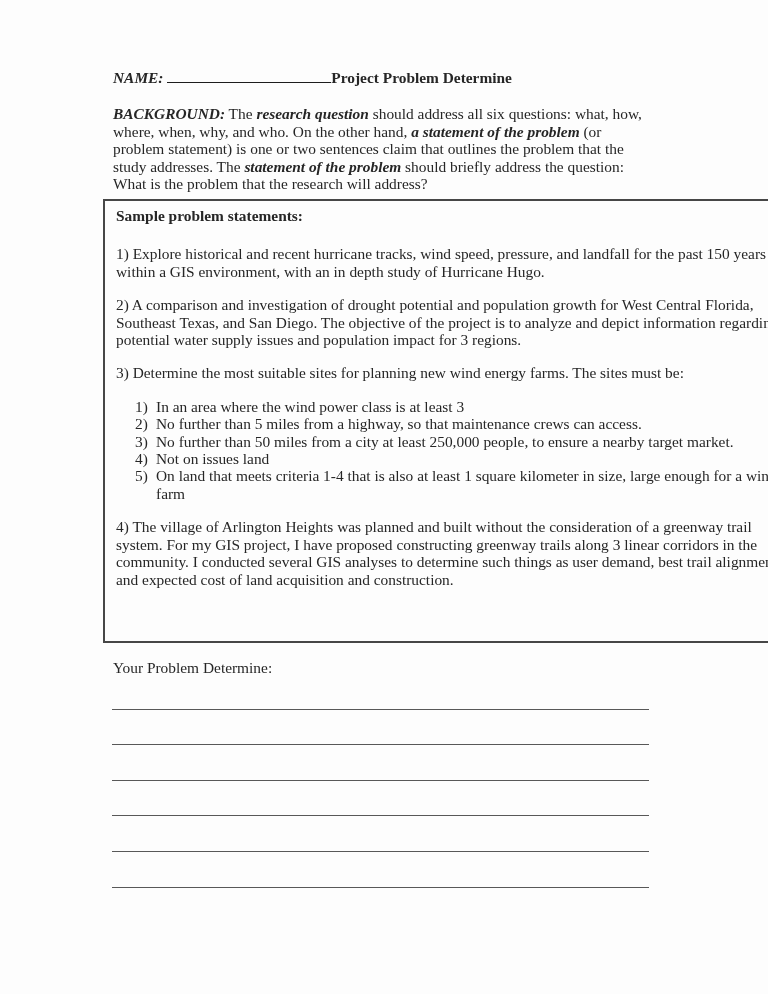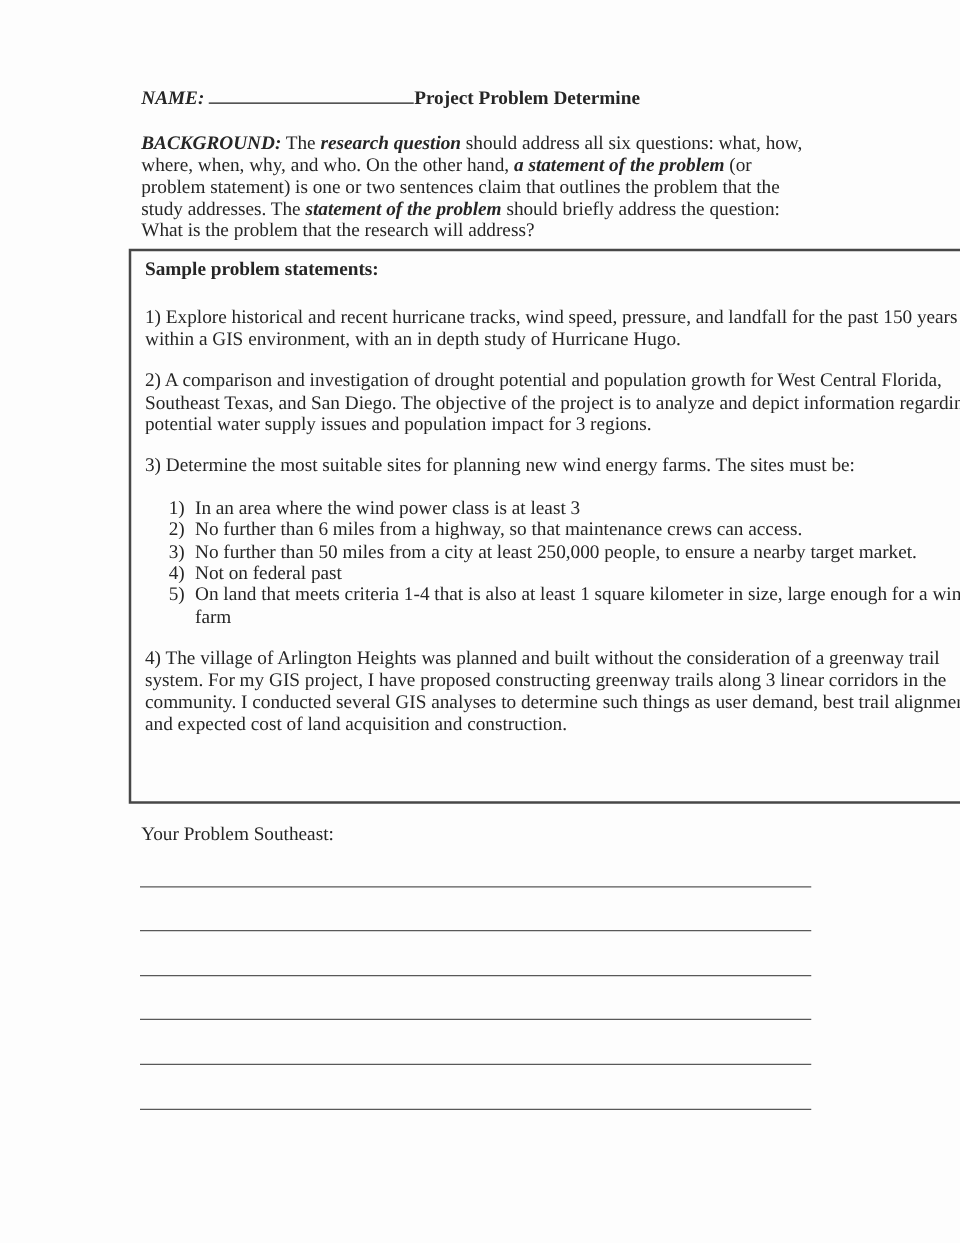--- a/index.html
+++ b/index.html
@@ -98,40 +98,40 @@
     <p>2) A comparison and investigation of drought potential and population growth for West Central Florida, Southeast Texas, and San Diego.  The objective of the project is to analyze and depict information regarding potential water supply issues and population impact for 3 regions.</p>
 
     <p style="margin-bottom:16px;">3) Determine the most suitable sites for planning new wind energy farms.  The sites must be:</p>
     <ol class="criteria-list">
       <li>
         <span class="num">1)</span>
         <span>In an area where the wind power class is at least 3</span>
       </li>
       <li>
         <span class="num">2)</span>
-        <span>No further than 6 miles from a highway, so that maintenance crews can access.</span>
+        <span>No further than 5 miles from a highway, so that maintenance crews can access.</span>
       </li>
       <li>
         <span class="num">3)</span>
         <span>No further than 50 miles from a city at least 250,000 people, to ensure a nearby target market.</span>
       </li>
       <li>
         <span class="num">4)</span>
-        <span>Not on federal past</span>
+        <span>Not on issues land</span>
       </li>
       <li>
         <span class="num">5)</span>
         <span>On land that meets criteria 1-4 that is also at least 1 square kilometer in size, large enough for a wind farm</span>
       </li>
     </ol>
 
     <p class="last">4) The village of Arlington Heights was planned and built without the consideration of a greenway trail system.  For my GIS project, I have proposed constructing greenway trails along 3 linear corridors in the community.  I conducted several GIS analyses to determine such things as user demand, best trail alignment, and expected cost of land acquisition and construction.</p>
   </div>
 
-  <div class="your-statement-label">Your Problem Southeast:</div>
+  <div class="your-statement-label">Your Problem Determine:</div>
 
   <div class="answer-lines">
       <div class="rule"></div>
       <div class="rule"></div>
       <div class="rule"></div>
       <div class="rule"></div>
       <div class="rule"></div>
       <div class="rule"></div>
     </div>
 

